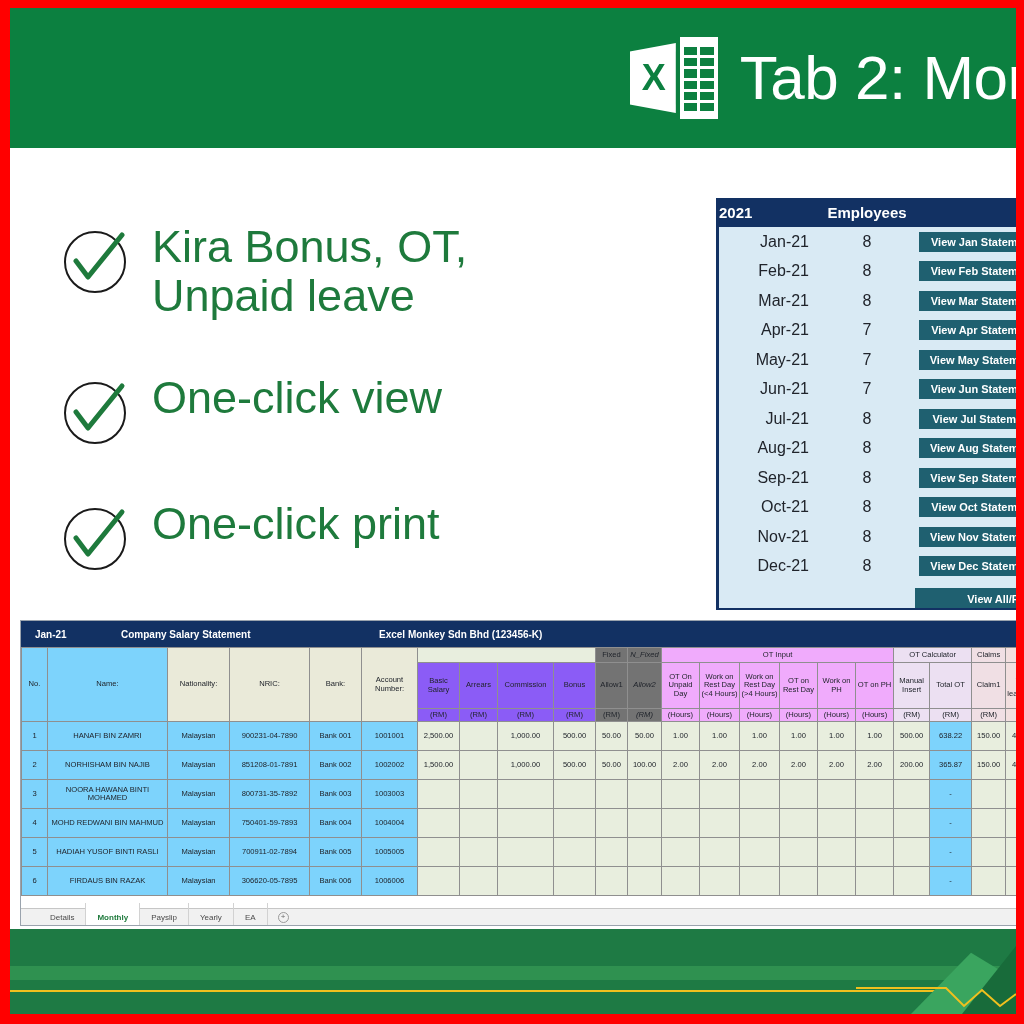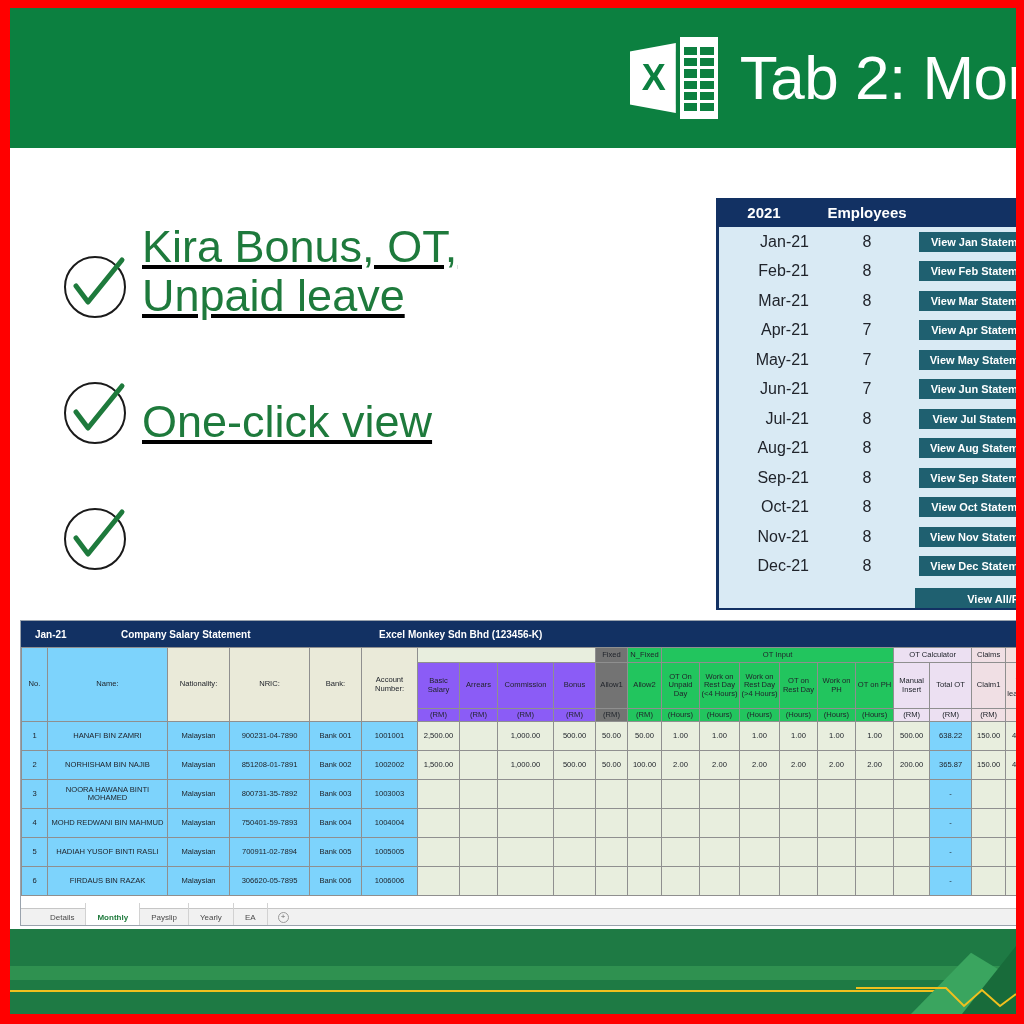--- a/index.html
+++ b/index.html
@@ -62,21 +62,21 @@
     font-size:62px;
     font-weight:normal;
     letter-spacing:-0.5px;
     line-height:1;
   }
 
   
   #features {
     position:absolute; left:52px; top:215px; width:620px;
   }
-  .feature { display:flex; align-items:flex-end; gap:12px; margin-bottom:54px;text-decoration:underline; }
+  .feature { display:flex; align-items:flex-start; gap:22px; margin-bottom:54px; }
   .check-badge { position:relative; width:68px; height:68px; flex:0 0 auto; margin-top:4px; }
   .check-badge .ring {
     position:absolute; left:2px; top:4px; width:62px; height:62px;
     border:2px solid #1a1a1a; border-radius:50%;
   }
   .check-badge svg { position:absolute; left:0; top:0; }
   .feature-label {
     color:#1e7a3c;
     font-size:45px;
     line-height:1.08;
@@ -89,21 +89,21 @@
     position:absolute; left:706px; top:190px; width:330px; height:412px;
     background:#d9eaf4;
     border-left:3px solid #123163;
     border-bottom:2px solid #123163;
     overflow:hidden;
   }
   #month-head {
     display:flex; height:29px; background:#123163; color:#ffffff;
     font-size:15px; font-weight:bold; align-items:center;
   }
-  #month-head .c-year { width:100px; text-align:center; padding-right:10px; }
+  #month-head .c-year { width:100px; text-align:left; padding-right:10px; }
   #month-head .c-emp  { width:96px; text-align:center; }
   .month-row { display:flex; align-items:center; height:29.5px; }
   .month-row .c-month {
     width:100px; text-align:right; padding-right:10px;
     font-size:16px; color:#20242b;
   }
   .month-row .c-count {
     width:96px; text-align:center; font-size:16px; color:#20242b;
   }
   .month-row .c-btn { flex:1; padding-left:4px; }
@@ -153,22 +153,22 @@
     overflow:hidden;
   }
   th.grp { font-size:8px; height:15px; }
   th.sub { height:46px; font-size:7.6px; }
   td.unit, th.unit { height:13px; font-size:7.2px; }
   td.data { height:29px; font-size:8px; }
   .g-green  { background:#8b5cf6; }
   .g-green2 { background:#e8eede; }
   .g-beige  { background:#eaead9; }
   .g-blue1  { background:#737373; }
-  .g-blue2  { background:#22c55e; }
-  .g-purple { background:#22c55e; }
+  .g-blue2  { background:#737373;font-style:italic; }
+  .g-purple { background:#f0abfc; }
   .g-purple2{ background:#ece0f2; }
   .g-pink   { background:#f0dfe4; }
   .g-pink2  { background:#f2dfdf; }
   .g-white  { background:#7dd3fc; }
   .name-cell { text-align:center; font-size:8px; }
 
   
   #sheet-tabs {
     position:absolute; left:0; bottom:0; right:0; height:17px;
     background:#f1f1f1; border-top:1px solid #c6c6c6;
@@ -274,20 +274,21 @@
       <div class="feature-label">One-click view</div>
     </div>
 
     <div class="feature">
       <div class="check-badge">
         <div class="ring"></div>
         <svg width="68" height="68" viewBox="0 0 68 68">
           <path d="M14 34 L26 50 L60 8" fill="none" stroke="#1e7a3c" stroke-width="5" stroke-linecap="round" stroke-linejoin="round"></path>
         </svg>
       </div>
+      <div class="feature-label">One-click print</div>
     </div>
 
   </div>
 
   <div id="month-panel">
     <div id="month-head">
       <div class="c-year">2021</div>
       <div class="c-emp">Employees</div>
     </div>
     <div id="month-rows">

